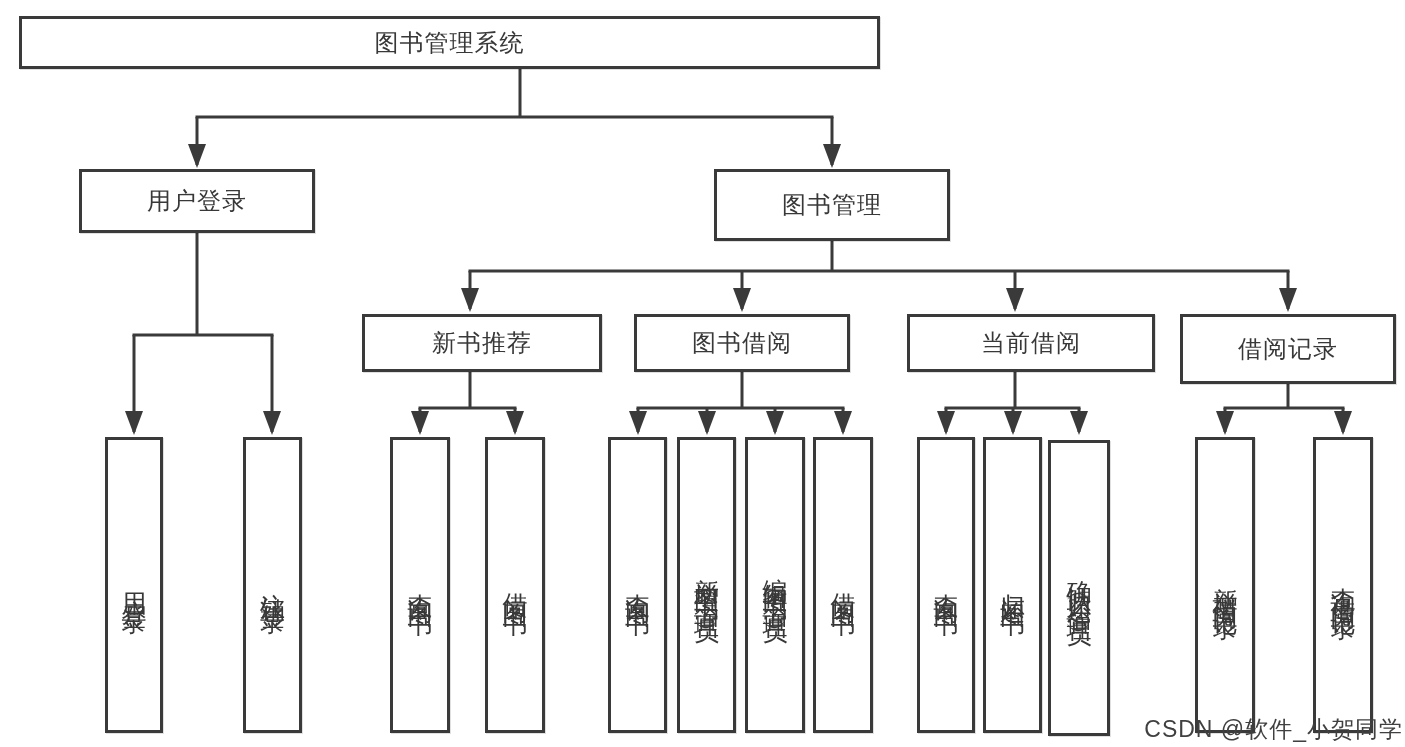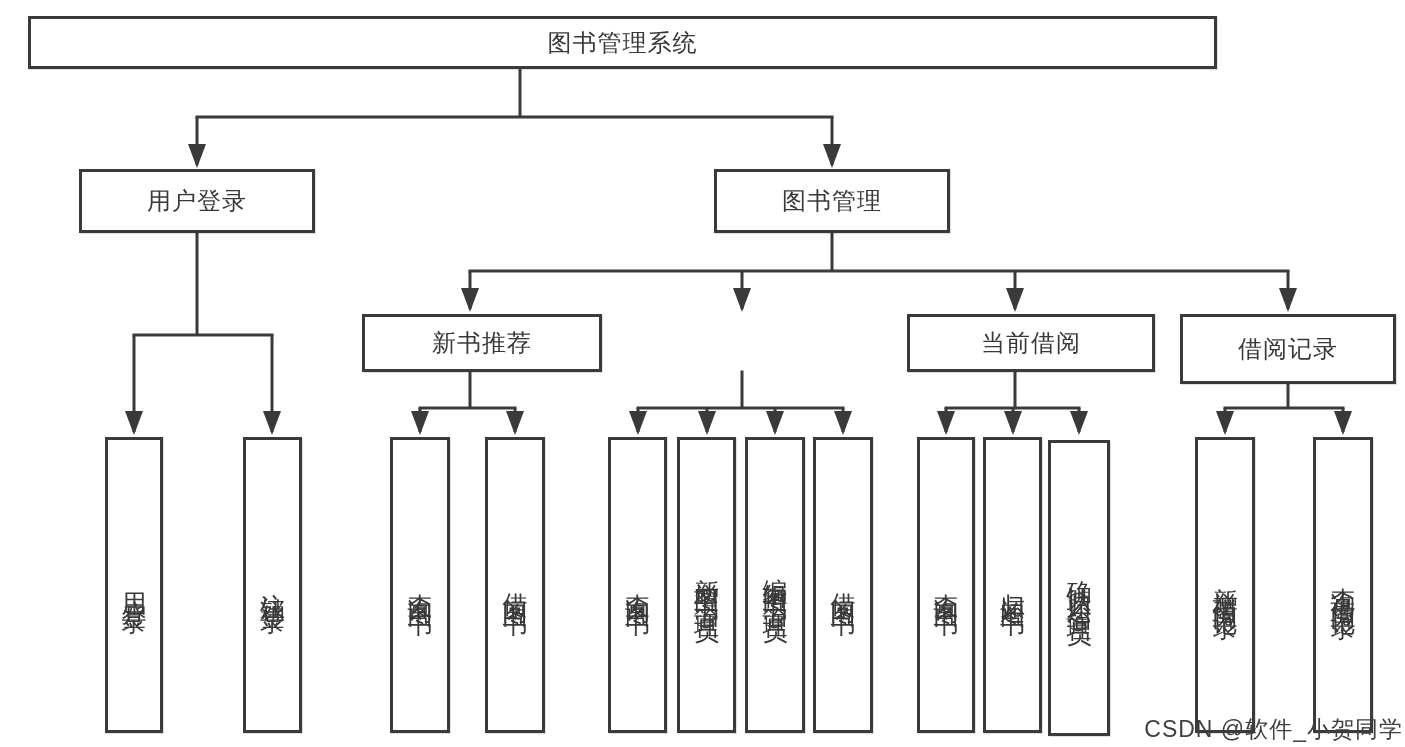--- a/index.html
+++ b/index.html
@@ -81,33 +81,36 @@
         <path d="M775 408 V432"></path>
         <path d="M843 408 V432"></path>
       <path d="M946 408 V432"></path>
         <path d="M1013 408 V432"></path>
         <path d="M1079 408 V432"></path>
       <path d="M1225 408 V432"></path>
         <path d="M1343 408 V432"></path>
     </g>
   </svg>
 
-  <div class="box h-box" style="left:28px;top:16px;width:1189px;height:53px">
+  <div class="box h-box" style="left:19px;top:16px;width:861px;height:53px">
     <span>图书管理系统</span>
   </div>
 
   <div class="box h-box" style="left:79px;top:169px;width:236px;height:64px">
     <span>用户登录</span>
   </div>
-  <div class="box h-box" style="left:714px;top:169px;width:236px;height:64px">
+  <div class="box h-box" style="left:714px;top:169px;width:236px;height:72px">
     <span>图书管理</span>
   </div>
 
   <div class="box h-box" style="left:362px;top:314px;width:240px;height:58px">
     <span>新书推荐</span>
+  </div>
+  <div class="box h-box" style="left:634px;top:314px;width:216px;height:58px">
+    <span>图书借阅</span>
   </div>
   <div class="box h-box" style="left:907px;top:314px;width:248px;height:58px">
     <span>当前借阅</span>
   </div>
   <div class="box h-box" style="left:1180px;top:314px;width:216px;height:70px">
     <span>借阅记录</span>
   </div>
 
   <div class="box v-box" style="left:105px;top:437px;width:58px;height:296px">
     <span>用户登录</span>

